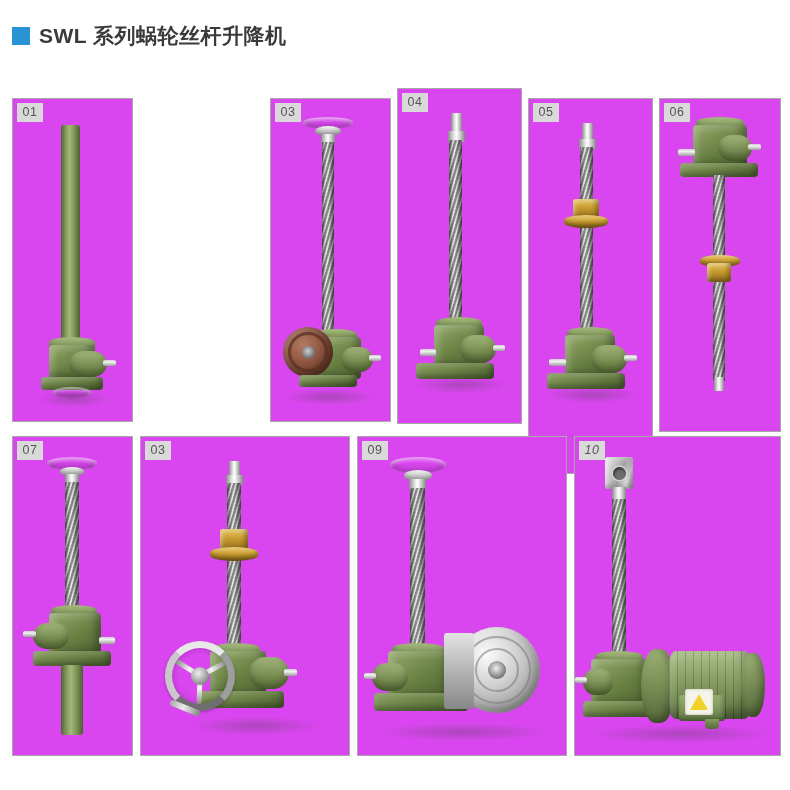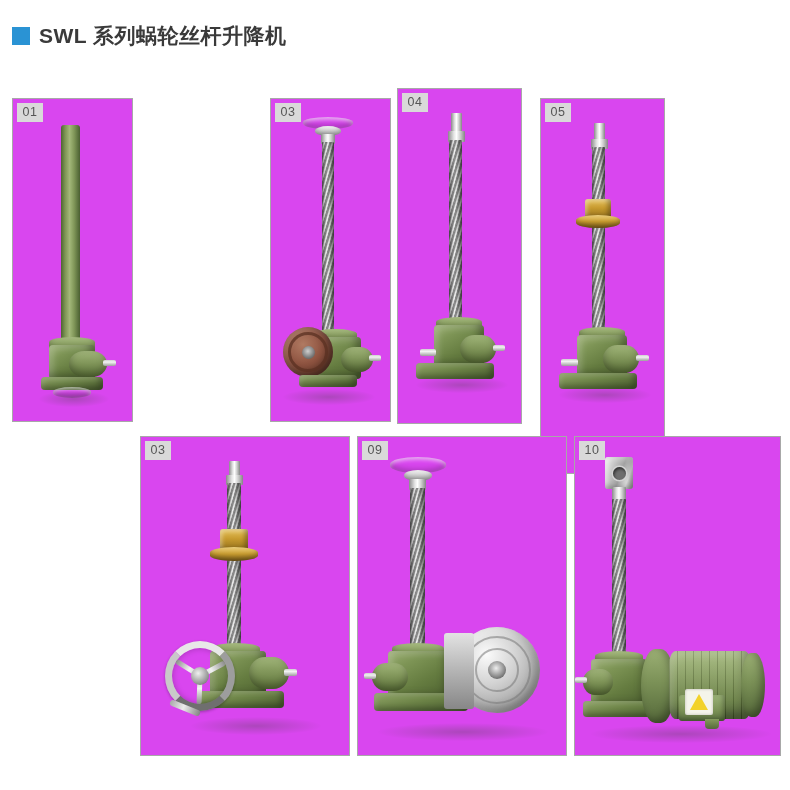--- a/index.html
+++ b/index.html
@@ -276,39 +276,70 @@
       <div class="screw part" style="left:51px; top:51px; width:13px; height:182px;"></div>
       <div class="housing-top part" style="left:38px; top:228px; width:46px; height:15px;"></div>
       <div class="housing part" style="left:36px; top:236px; width:50px; height:42px;"></div>
       <div class="worm-barrel part" style="left:62px; top:246px; width:36px; height:28px;"></div>
       <div class="stub part" style="left:95px; top:256px; width:12px; height:6px;"></div>
       <div class="stub part" style="left:22px; top:260px; width:16px; height:7px;"></div>
       <div class="base-plate part" style="left:18px; top:274px; width:78px; height:16px;"></div>
     </div>
   </div>
 
-  <div class="panel" style="left:540px; top:98px; width:125px; height:376px;padding-left:8px;">
+  <div class="panel" style="left:528px; top:98px; width:125px; height:376px;padding-left:8px;">
     <div class="badge">05</div>
     <div class="stage">
       <div class="shadow-soft part" style="left:18px; top:288px; width:92px; height:16px;"></div>
       <div class="shaft-tip part" style="left:53px; top:24px; width:11px; height:20px;"></div>
       <div class="shaft-tip part" style="left:50px; top:40px; width:17px; height:10px;"></div>
       <div class="screw part" style="left:51px; top:48px; width:13px; height:186px;"></div>
       <div class="brass-hub part" style="left:44px; top:100px; width:26px; height:20px;"></div>
       <div class="brass-flange part" style="left:35px; top:116px; width:44px; height:13px;"></div>
       <div class="housing-top part" style="left:38px; top:228px; width:46px; height:15px;"></div>
       <div class="housing part" style="left:36px; top:236px; width:50px; height:42px;"></div>
       <div class="worm-barrel part" style="left:62px; top:246px; width:36px; height:28px;"></div>
       <div class="stub part" style="left:95px; top:256px; width:13px; height:6px;"></div>
       <div class="stub part" style="left:20px; top:260px; width:17px; height:7px;"></div>
       <div class="base-plate part" style="left:18px; top:274px; width:78px; height:16px;"></div>
     </div>
   </div>
 
-
+  <div class="panel" style="left:659px; top:98px; width:122px; height:334px;">
+    <div class="badge">06</div>
+    <div class="stage">
+      <div class="housing-top part" style="left:36px; top:18px; width:48px; height:16px;"></div>
+      <div class="housing part" style="left:33px; top:26px; width:54px; height:42px;"></div>
+      <div class="worm-barrel part" style="left:58px; top:36px; width:34px; height:26px;"></div>
+      <div class="stub part" style="left:88px; top:45px; width:13px; height:6px;"></div>
+      <div class="stub part" style="left:18px; top:50px; width:17px; height:7px;"></div>
+      <div class="base-plate part" style="left:20px; top:64px; width:78px; height:14px;"></div>
+      <div class="screw part" style="left:53px; top:76px; width:12px; height:206px;"></div>
+      <div class="brass-flange part" style="left:40px; top:156px; width:40px; height:12px;"></div>
+      <div class="brass-hub part" style="left:47px; top:164px; width:24px; height:19px;"></div>
+      <div class="shaft-tip part" style="left:54px; top:278px; width:10px; height:14px;"></div>
+    </div>
+  </div>
+
+  <div class="panel" style="left:12px; top:436px; width:121px; height:320px;">
+    <div class="badge">07</div>
+    <div class="stage">
+      <div class="disc part" style="left:34px; top:20px; width:50px; height:13px;"></div>
+      <div class="disc2 part" style="left:47px; top:30px; width:24px; height:9px;"></div>
+      <div class="shaft-tip part" style="left:52px; top:37px; width:14px; height:10px;"></div>
+      <div class="screw part" style="left:52px; top:45px; width:14px; height:128px;"></div>
+      <div class="housing-top part" style="left:38px; top:168px; width:46px; height:15px;"></div>
+      <div class="housing part" style="left:36px; top:176px; width:52px; height:42px;"></div>
+      <div class="worm-barrel part" style="left:20px; top:186px; width:36px; height:26px;"></div>
+      <div class="stub part" style="left:10px; top:194px; width:13px; height:6px;"></div>
+      <div class="stub part" style="left:86px; top:200px; width:16px; height:7px;"></div>
+      <div class="base-plate part" style="left:20px; top:214px; width:78px; height:15px;"></div>
+      <div class="tube part" style="left:48px; top:228px; width:22px; height:70px;"></div>
+    </div>
+  </div>
 
   <div class="panel" style="left:140px; top:436px; width:210px; height:320px;">
     <div class="badge">03</div>
     <div class="stage">
       <div class="shadow-soft part" style="left:50px; top:280px; width:130px; height:18px;"></div>
       <div class="shaft-tip part" style="left:88px; top:24px; width:11px; height:18px;"></div>
       <div class="shaft-tip part" style="left:85px; top:38px; width:17px; height:10px;"></div>
       <div class="screw part" style="left:86px; top:46px; width:14px; height:166px;"></div>
       <div class="brass-hub part" style="left:79px; top:92px; width:28px; height:22px;"></div>
       <div class="brass-flange part" style="left:69px; top:110px; width:48px; height:14px;"></div>
@@ -345,21 +376,21 @@
 
       <div class="alflange part" style="left:96px; top:190px; width:86px; height:86px;">
         <div class="al-ring" style="left:9px; top:9px; width:68px; height:68px;"></div>
         <div class="al-ring" style="left:21px; top:21px; width:44px; height:44px;"></div>
         <div class="al-hub" style="left:34px; top:34px; width:18px; height:18px;"></div>
       </div>
       <div class="part" style="left:86px; top:196px; width:30px; height:76px; background:linear-gradient(180deg,#e3e3e3,#b4b4b4 50%,#878787); border-radius:3px;"></div>
     </div>
   </div>
 
-  <div class="panel" style="left:574px; top:436px; width:207px; height:320px;">
+  <div class="panel" style="left:574px; top:436px; width:207px; height:320px;font-style:italic;">
     <div class="badge">10</div>
     <div class="stage">
       <div class="shadow-soft part" style="left:16px; top:288px; width:180px; height:18px;"></div>
       <div class="clevis part" style="left:30px; top:20px; width:28px; height:32px;">
         <div class="clevis-hole" style="left:8px; top:10px; width:13px; height:13px;"></div>
       </div>
       <div class="shaft-tip part" style="left:37px; top:50px; width:14px; height:14px;"></div>
       <div class="screw part" style="left:37px; top:62px; width:14px; height:158px;"></div>
 
       <div class="housing-top part" style="left:20px; top:214px; width:48px; height:15px;"></div>

